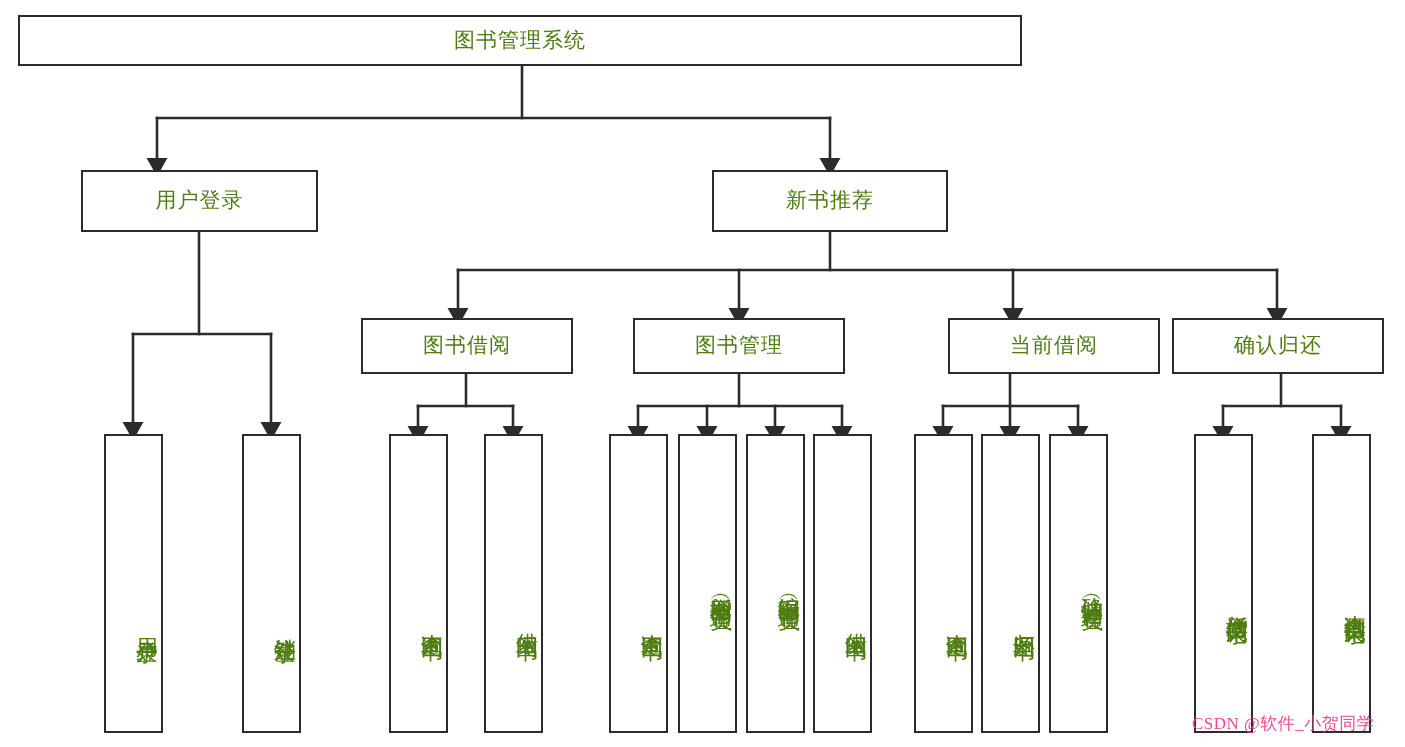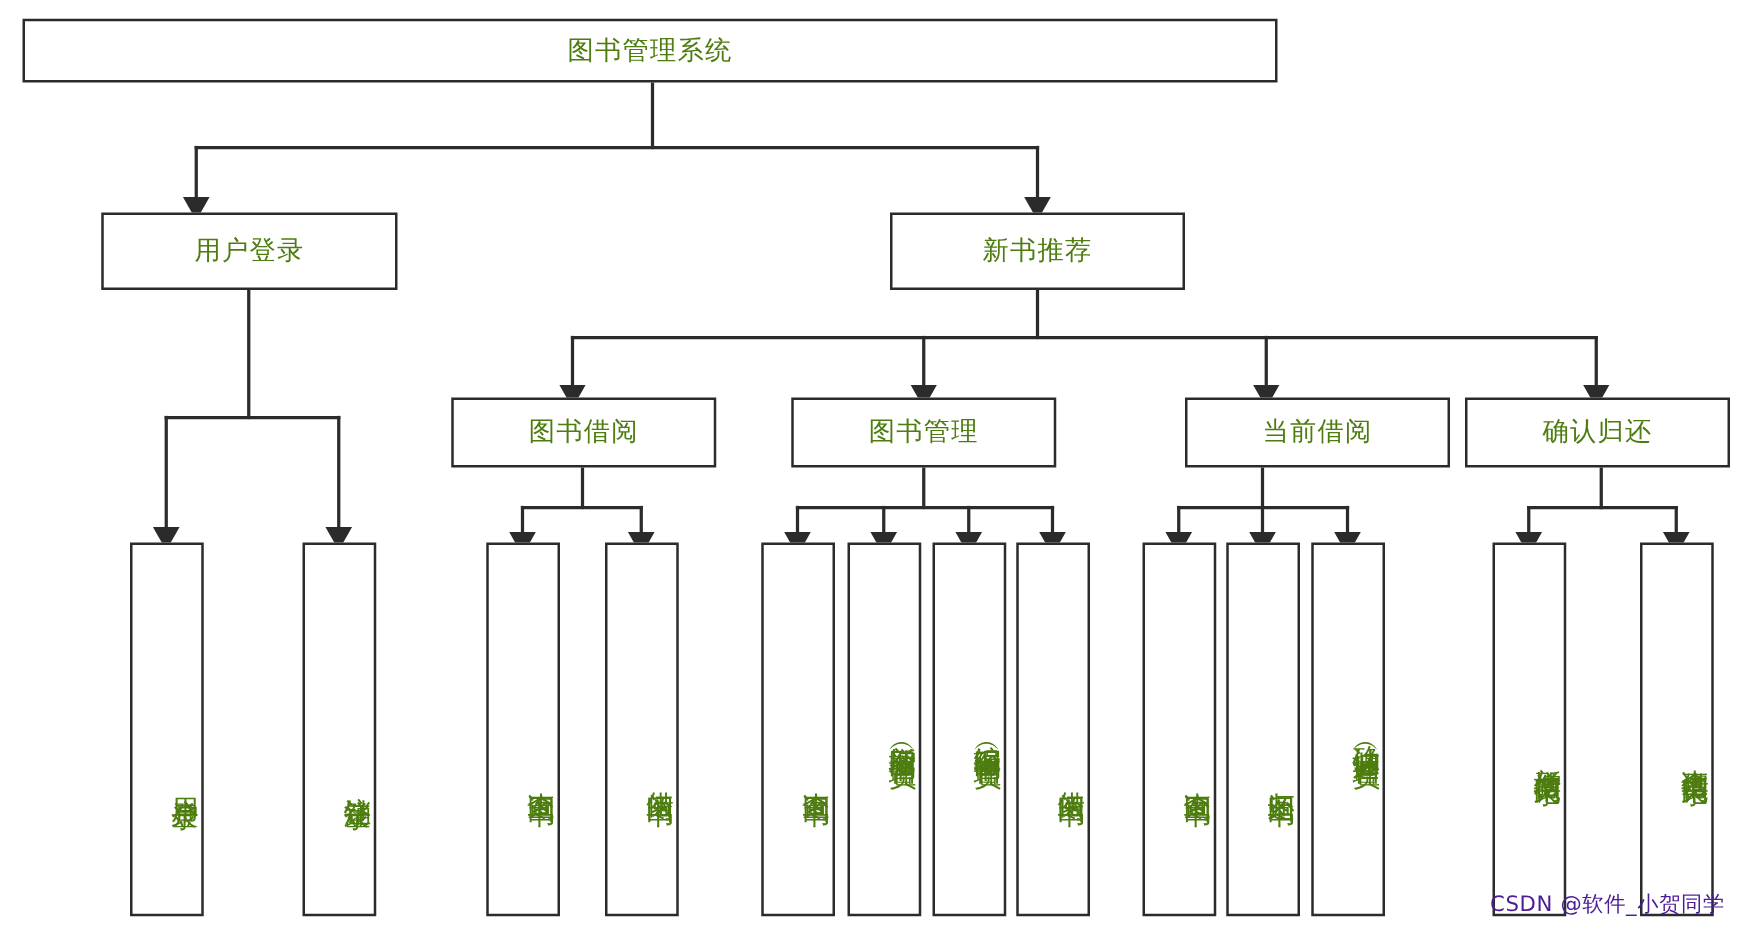--- a/index.html
+++ b/index.html
@@ -54,24 +54,25 @@
   }
   .label {
     display: block;
     white-space: pre-wrap;
   }
   .watermark {
     position: absolute;
     left: 1192px;
     top: 712px;
     font-size: 17px;
-    color: #4c1d95;
+    color: #ec4899;
     letter-spacing: 0.5px;
     z-index: 5;
     white-space: nowrap;
+    font-family: Liberation Serif, serif;
   }
 </style>
 </head>
 <body>
 
 <div id="canvas">
 
   <svg id="edges" viewBox="0 0 1405 747" xmlns="http://www.w3.org/2000/svg">
     <defs>
       <marker id="arrow" markerWidth="9" markerHeight="9" refX="3.2" refY="4.5" orient="auto" markerUnits="strokeWidth">

